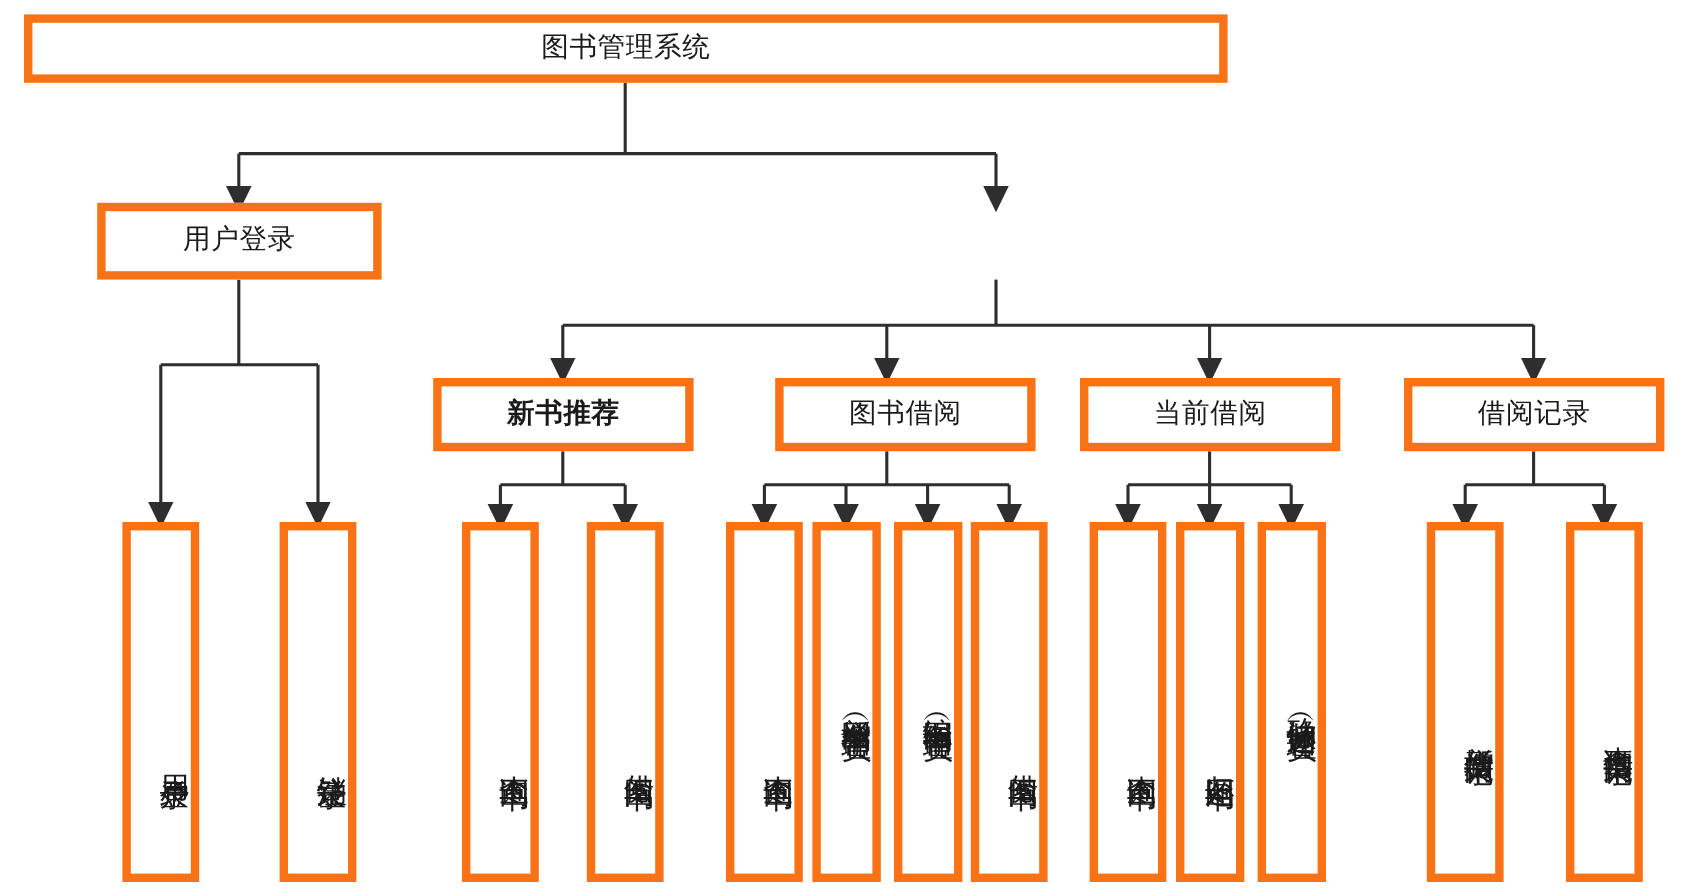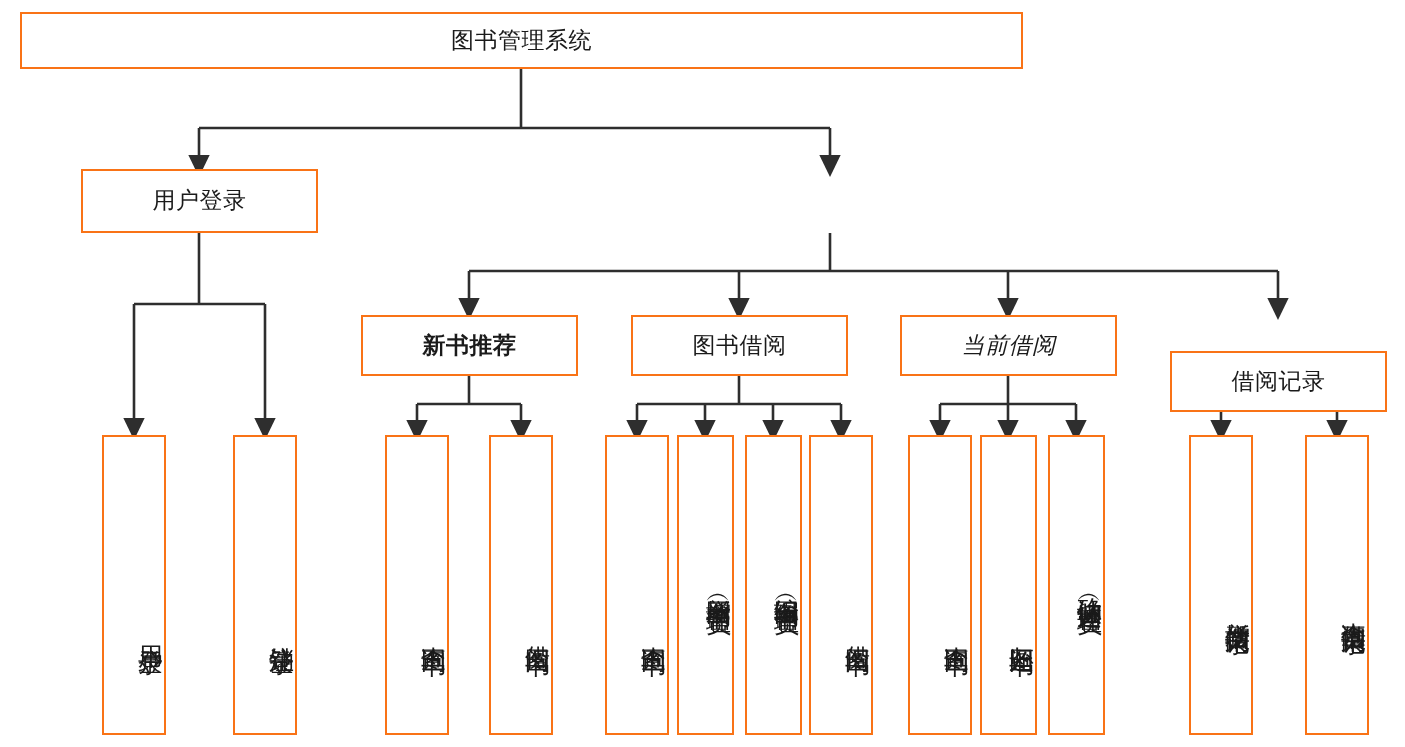--- a/index.html
+++ b/index.html
@@ -25,21 +25,21 @@
     left: 0;
     top: 0;
     width: 1405px;
     height: 747px;
     pointer-events: none;
   }
   .node {
     position: absolute;
     box-sizing: border-box;
     background: #ffffff;
-    border: 2px solid #f97316;
+    border: 7px solid #f97316;
     display: flex;
     align-items: center;
     justify-content: center;
     color: #1a1a1a;
   }
   .node-h {
     font-size: 23px;
     line-height: 1.1;
     letter-spacing: 0.5px;
   }
@@ -134,27 +134,27 @@
     <span class="node-label">图书管理系统</span>
   </div>
 
   <div class="node node-h" style="left:81px; top:169px; width:237px; height:64px;">
     <span class="node-label">用户登录</span>
   </div>
 
   <div class="node node-h" style="left:361px; top:315px; width:217px; height:61px;font-weight:bold;">
     <span class="node-label">新书推荐</span>
   </div>
-  <div class="node node-h" style="left:631px; top:315px; width:217px; height:61px;align-items:center;">
+  <div class="node node-h" style="left:646px; top:315px; width:217px; height:61px;align-items:center;">
     <span class="node-label">图书借阅</span>
   </div>
-  <div class="node node-h" style="left:900px; top:315px; width:217px; height:61px;font-style:italic;">
+  <div class="node node-h" style="left:900px; top:315px; width:217px; height:61px;">
     <span class="node-label">当前借阅</span>
   </div>
-  <div class="node node-h" style="left:1170px; top:315px; width:217px; height:61px;margin-top:36px;">
+  <div class="node node-h" style="left:1170px; top:315px; width:217px; height:61px;">
     <span class="node-label">借阅记录</span>
   </div>
 
   <div class="node node-v" style="left:102px; top:435px; width:64px; height:300px; padding-top:90px;">
     <span class="node-label">用户登录</span>
   </div>
   <div class="node node-v" style="left:233px; top:435px; width:64px; height:300px; padding-top:90px;">
     <span class="node-label">注销登录</span>
   </div>
 

